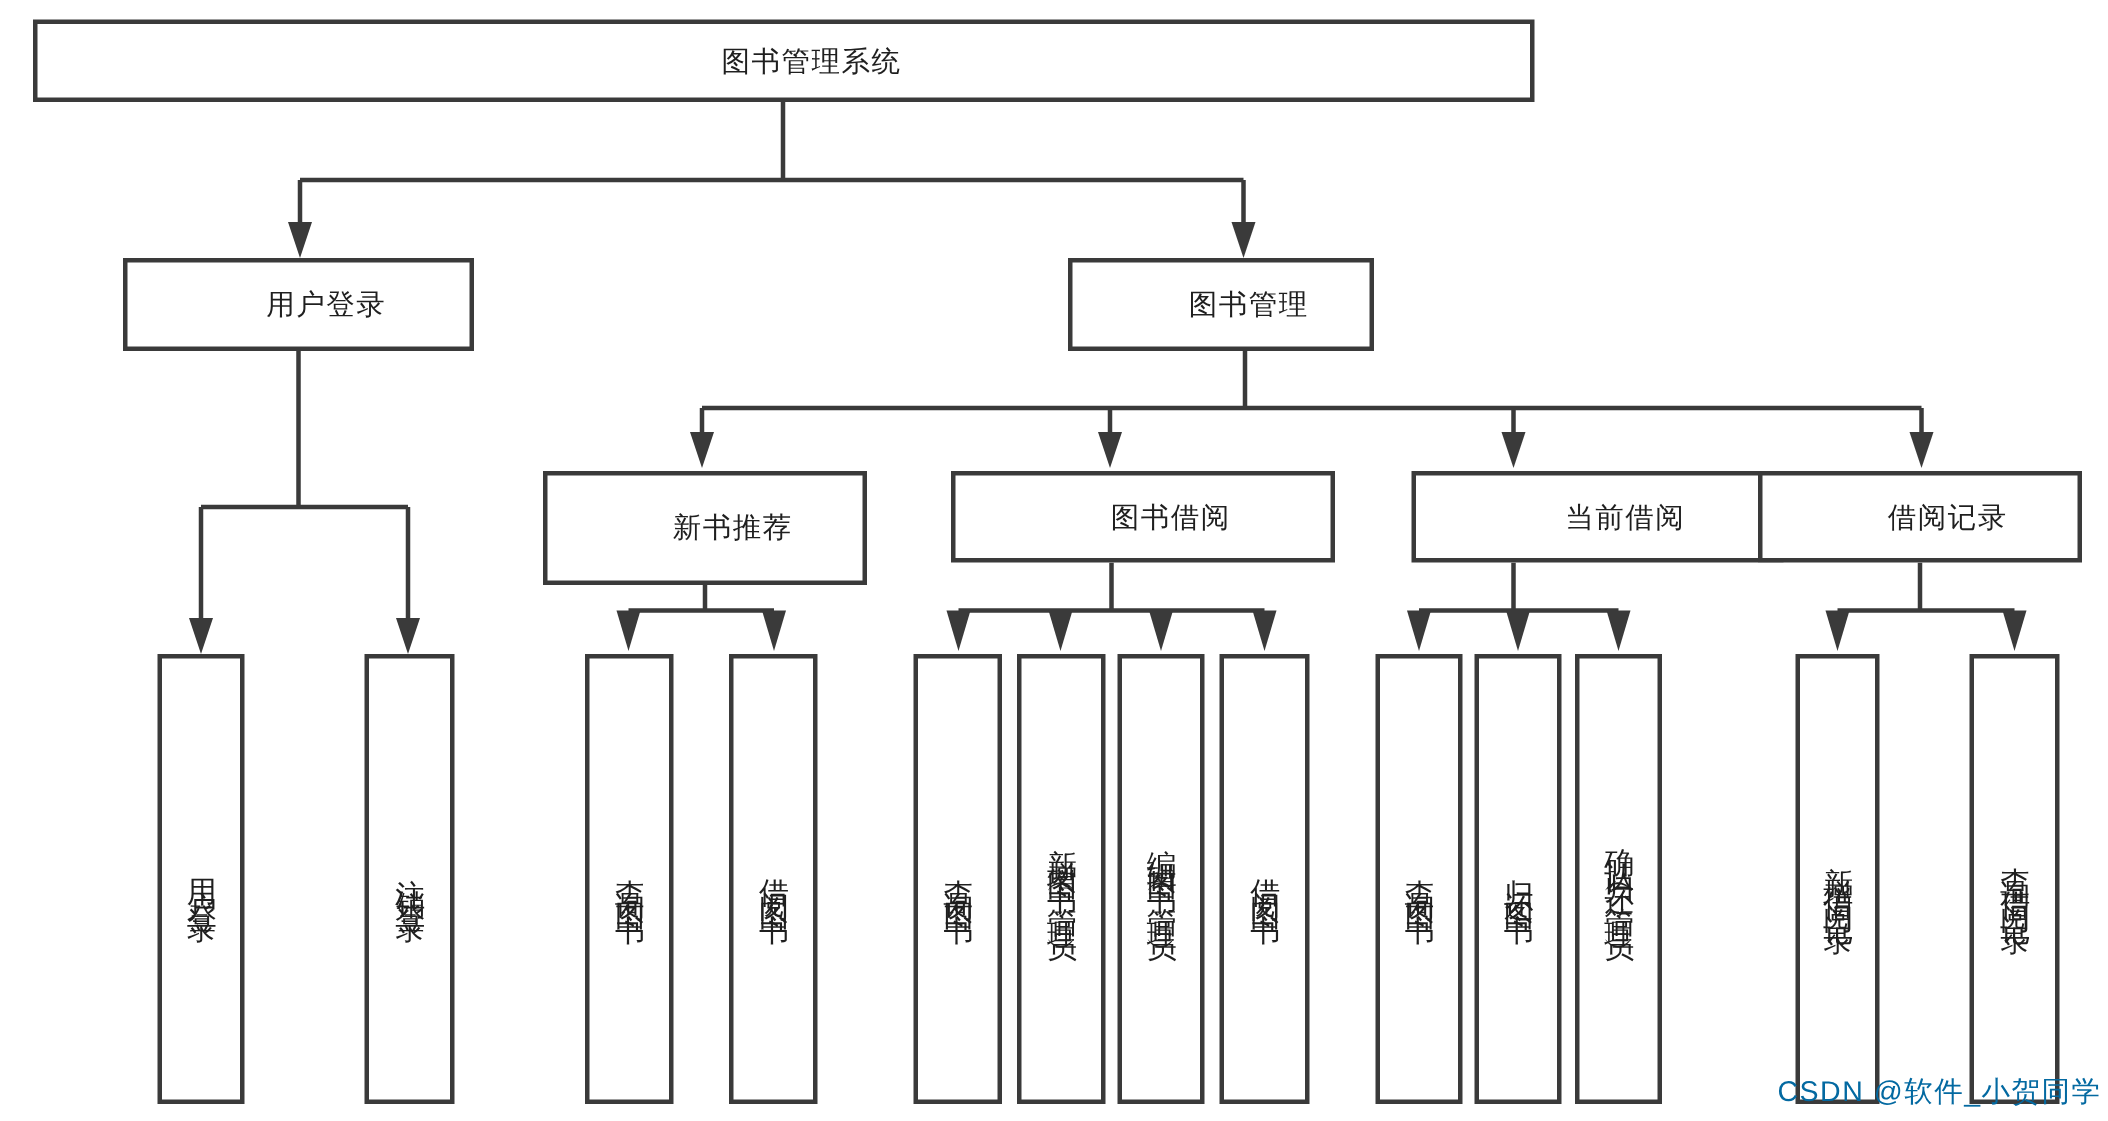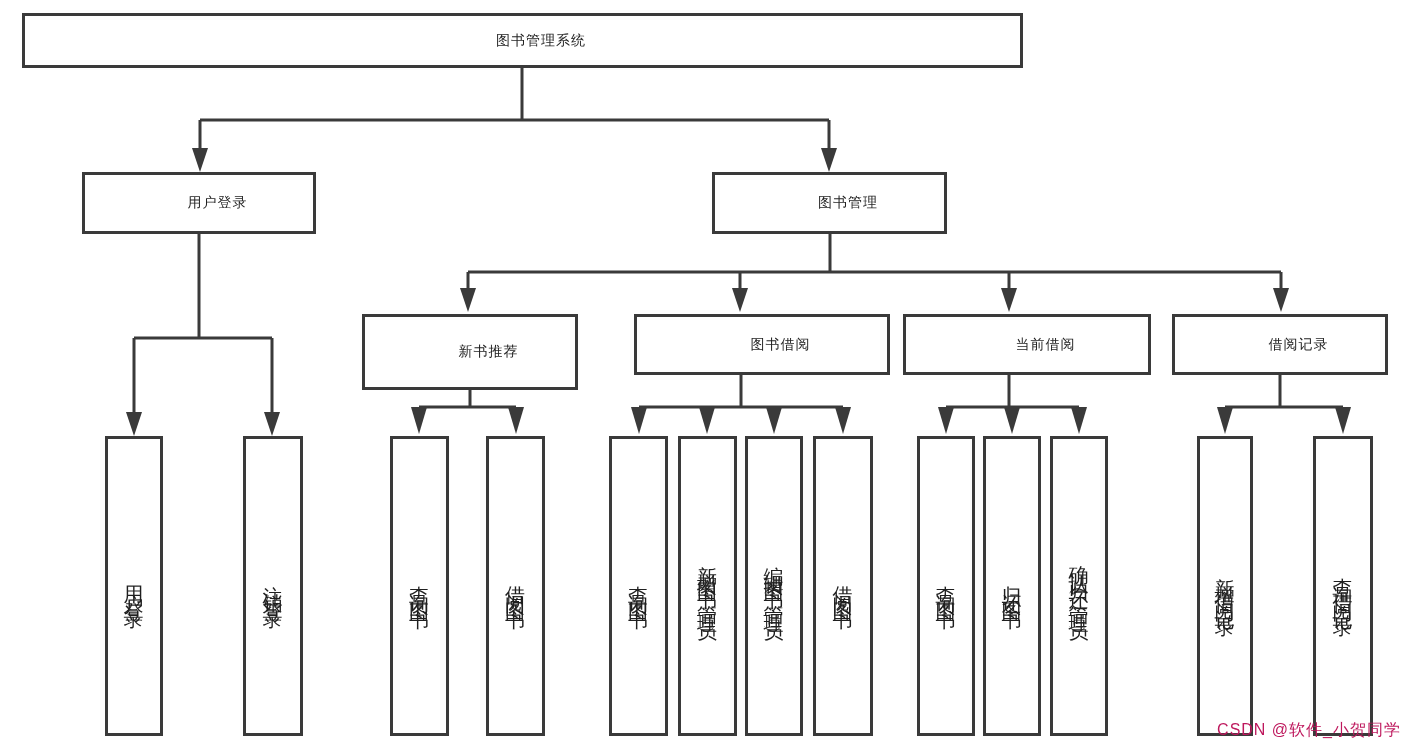--- a/index.html
+++ b/index.html
@@ -5,27 +5,27 @@
   html,body{margin:0;padding:0;background:#fff;}
   #stage{
     position:relative;width:1405px;height:747px;background:#fff;overflow:hidden;
     font-family:"Liberation Sans",sans-serif;color:#1f1f1f;
   }
   #wires{position:absolute;left:0;top:0;pointer-events:none;}
   .node{
     position:absolute;box-sizing:border-box;background:#fff;
     border:3px solid #3a3a3a;display:flex;align-items:center;justify-content:center;
   }
-  .h-node{font-size:14px;letter-spacing:1px;padding-left:37px;}
+  .h-node{font-size:19px;letter-spacing:1px;padding-left:37px;}
   .v-node span{
     writing-mode:vertical-rl;text-orientation:mixed;
     font-size:20px;letter-spacing:8px;line-height:1;white-space:nowrap;
   }
   .watermark{
-    position:absolute;right:4px;bottom:6px;font-size:16px;color:#be185d;
+    position:absolute;right:4px;bottom:6px;font-size:19px;color:#0369a1;
     letter-spacing:1px;white-space:nowrap;
   }
 </style>
 </head>
 <body>
 
 <div id="stage">
 
   <svg id="wires" width="1405" height="747" viewBox="0 0 1405 747">
     <path fill="none" stroke="#3a3a3a" stroke-width="3" d="
@@ -59,31 +59,31 @@
     </g>
   </svg>
 
   <div class="node h-node" style="left:22px;top:13px;width:1001px;height:55px;">
     <span>图书管理系统</span>
   </div>
 
   <div class="node h-node" style="left:82px;top:172px;width:234px;height:62px;">
     <span>用户登录</span>
   </div>
-  <div class="node h-node" style="left:712px;top:172px;width:235px;height:62px;">
+  <div class="node h-node" style="left:712px;top:172px;width:204px;height:62px;">
     <span>图书管理</span>
   </div>
 
   <div class="node h-node" style="left:362px;top:314px;width:216px;height:76px;">
     <span>新书推荐</span>
   </div>
   <div class="node h-node" style="left:634px;top:314px;width:256px;height:61px;">
     <span>图书借阅</span>
   </div>
-  <div class="node h-node" style="left:903px;top:314px;width:248px;height:61px;">
+  <div class="node h-node" style="left:941px;top:314px;width:248px;height:61px;">
     <span>当前借阅</span>
   </div>
   <div class="node h-node" style="left:1172px;top:314px;width:216px;height:61px;">
     <span>借阅记录</span>
   </div>
 
   <div class="node v-node" style="left:105px;top:436px;width:58px;height:300px;">
     <span>用户登录</span>
   </div>
   <div class="node v-node" style="left:243px;top:436px;width:60px;height:300px;">

